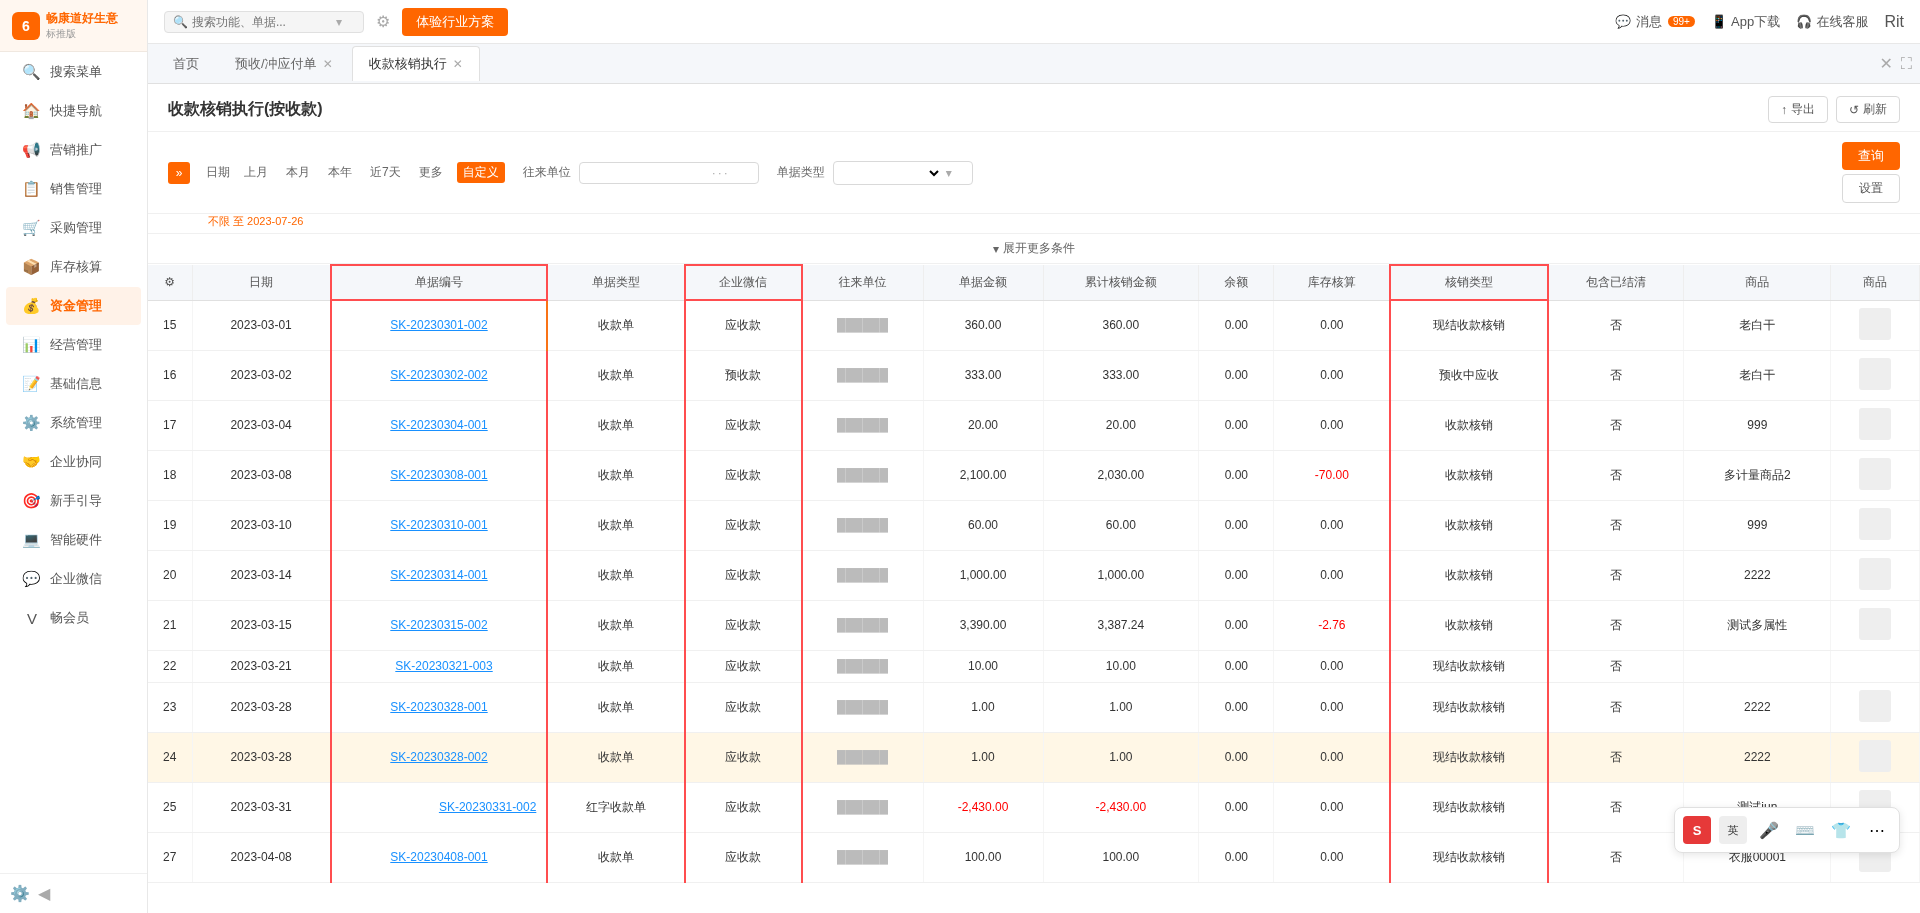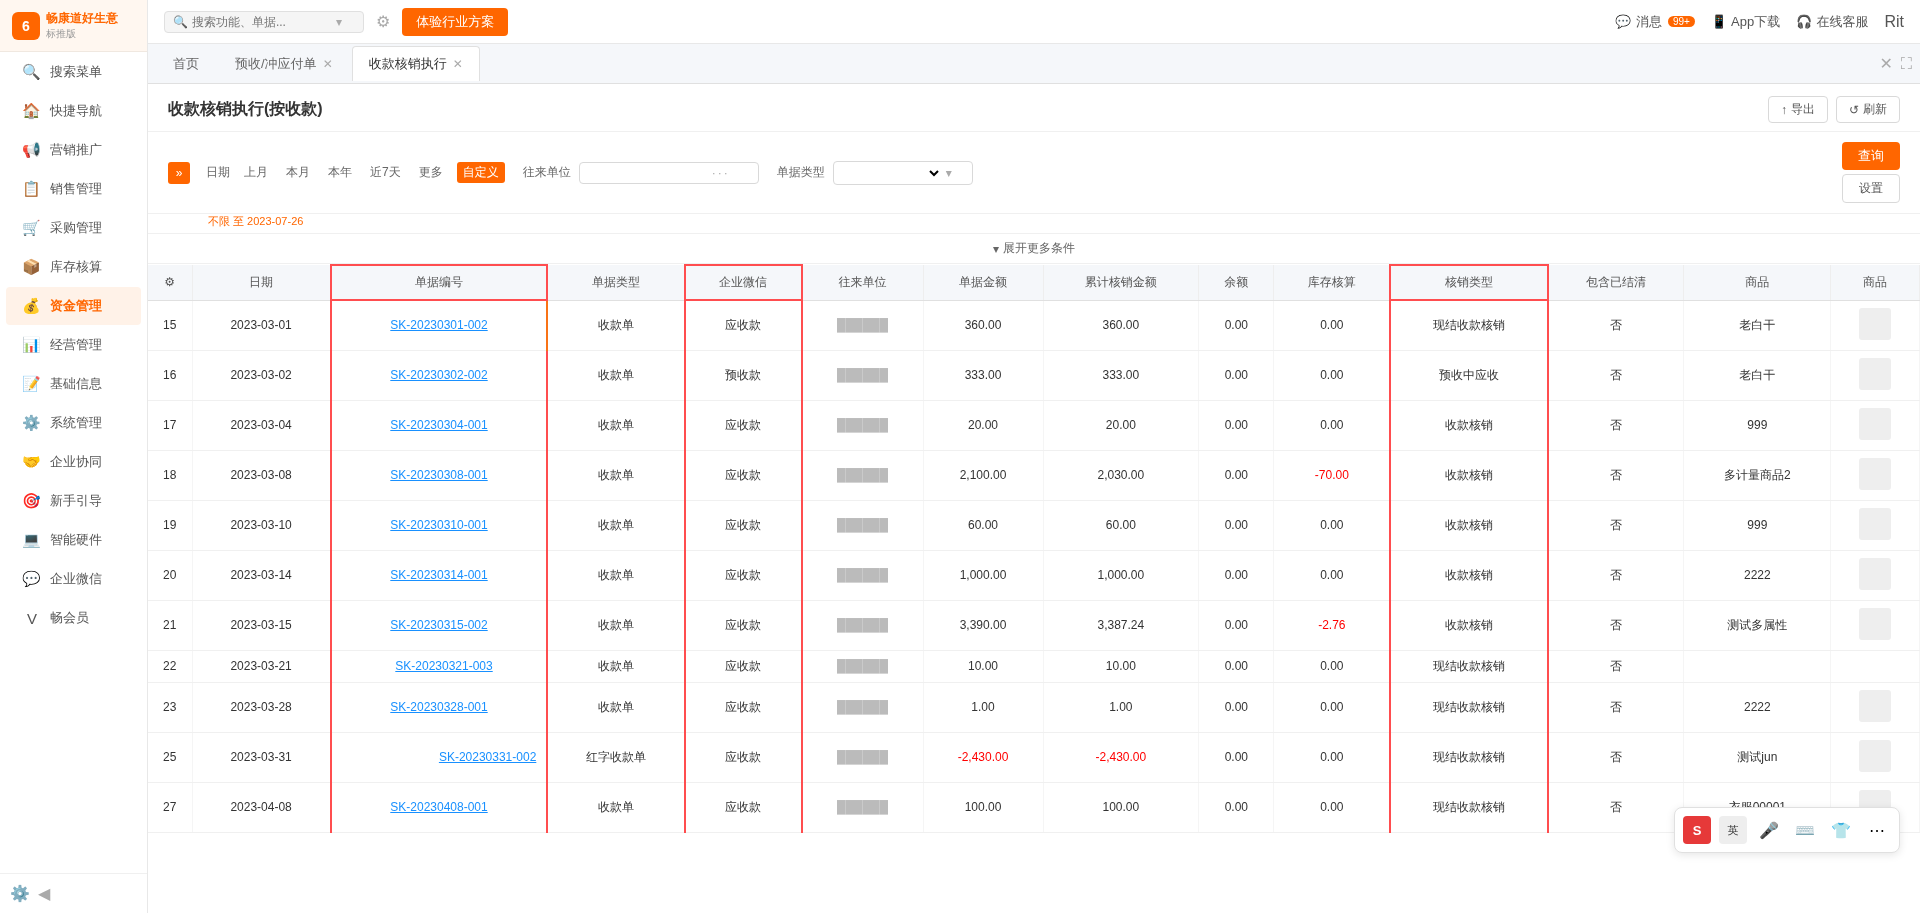--- a/index.html
+++ b/index.html
@@ -449,20 +449,38 @@
     <td>1.00</td>
     <td>0.00</td>
     <td>0.00</td>
     <td style="border-left:2px solid #ff4d4f;border-right:2px solid #ff4d4f;">现结收款核销</td>
     <td>否</td>
     <td>2222</td>
     <td>
       <div style="width:32px;height:32px;background:#eee;border-radius:3px;display:inline-block;"></div>
     </td>
   </tr>
+          <tr class="highlighted">
+    <td>24</td>
+    <td>2023-03-28</td>
+    <td style="border-left:2px solid #ff4d4f;border-right:2px solid #ff4d4f;"><a class="link">SK-20230328-002</a></td>
+    <td>收款单</td>
+    <td style="border-left:2px solid #ff4d4f;border-right:2px solid #ff4d4f;">应收款</td>
+    <td style="color:#bbb;">██████</td>
+    <td>1.00</td>
+    <td>1.00</td>
+    <td>0.00</td>
+    <td>0.00</td>
+    <td style="border-left:2px solid #ff4d4f;border-right:2px solid #ff4d4f;">现结收款核销</td>
+    <td>否</td>
+    <td>2222</td>
+    <td>
+      <div style="width:32px;height:32px;background:#eee;border-radius:3px;display:inline-block;"></div>
+    </td>
+  </tr>
           <tr>
     <td>25</td>
     <td>2023-03-31</td>
     <td style="border-left:2px solid #ff4d4f;border-right:2px solid #ff4d4f;text-align:right;"><a class="link">SK-20230331-002</a></td>
     <td>红字收款单</td>
     <td style="border-left:2px solid #ff4d4f;border-right:2px solid #ff4d4f;">应收款</td>
     <td style="color:#bbb;">██████</td>
     <td class="text-red">-2,430.00</td>
     <td class="text-red">-2,430.00</td>
     <td>0.00</td>

